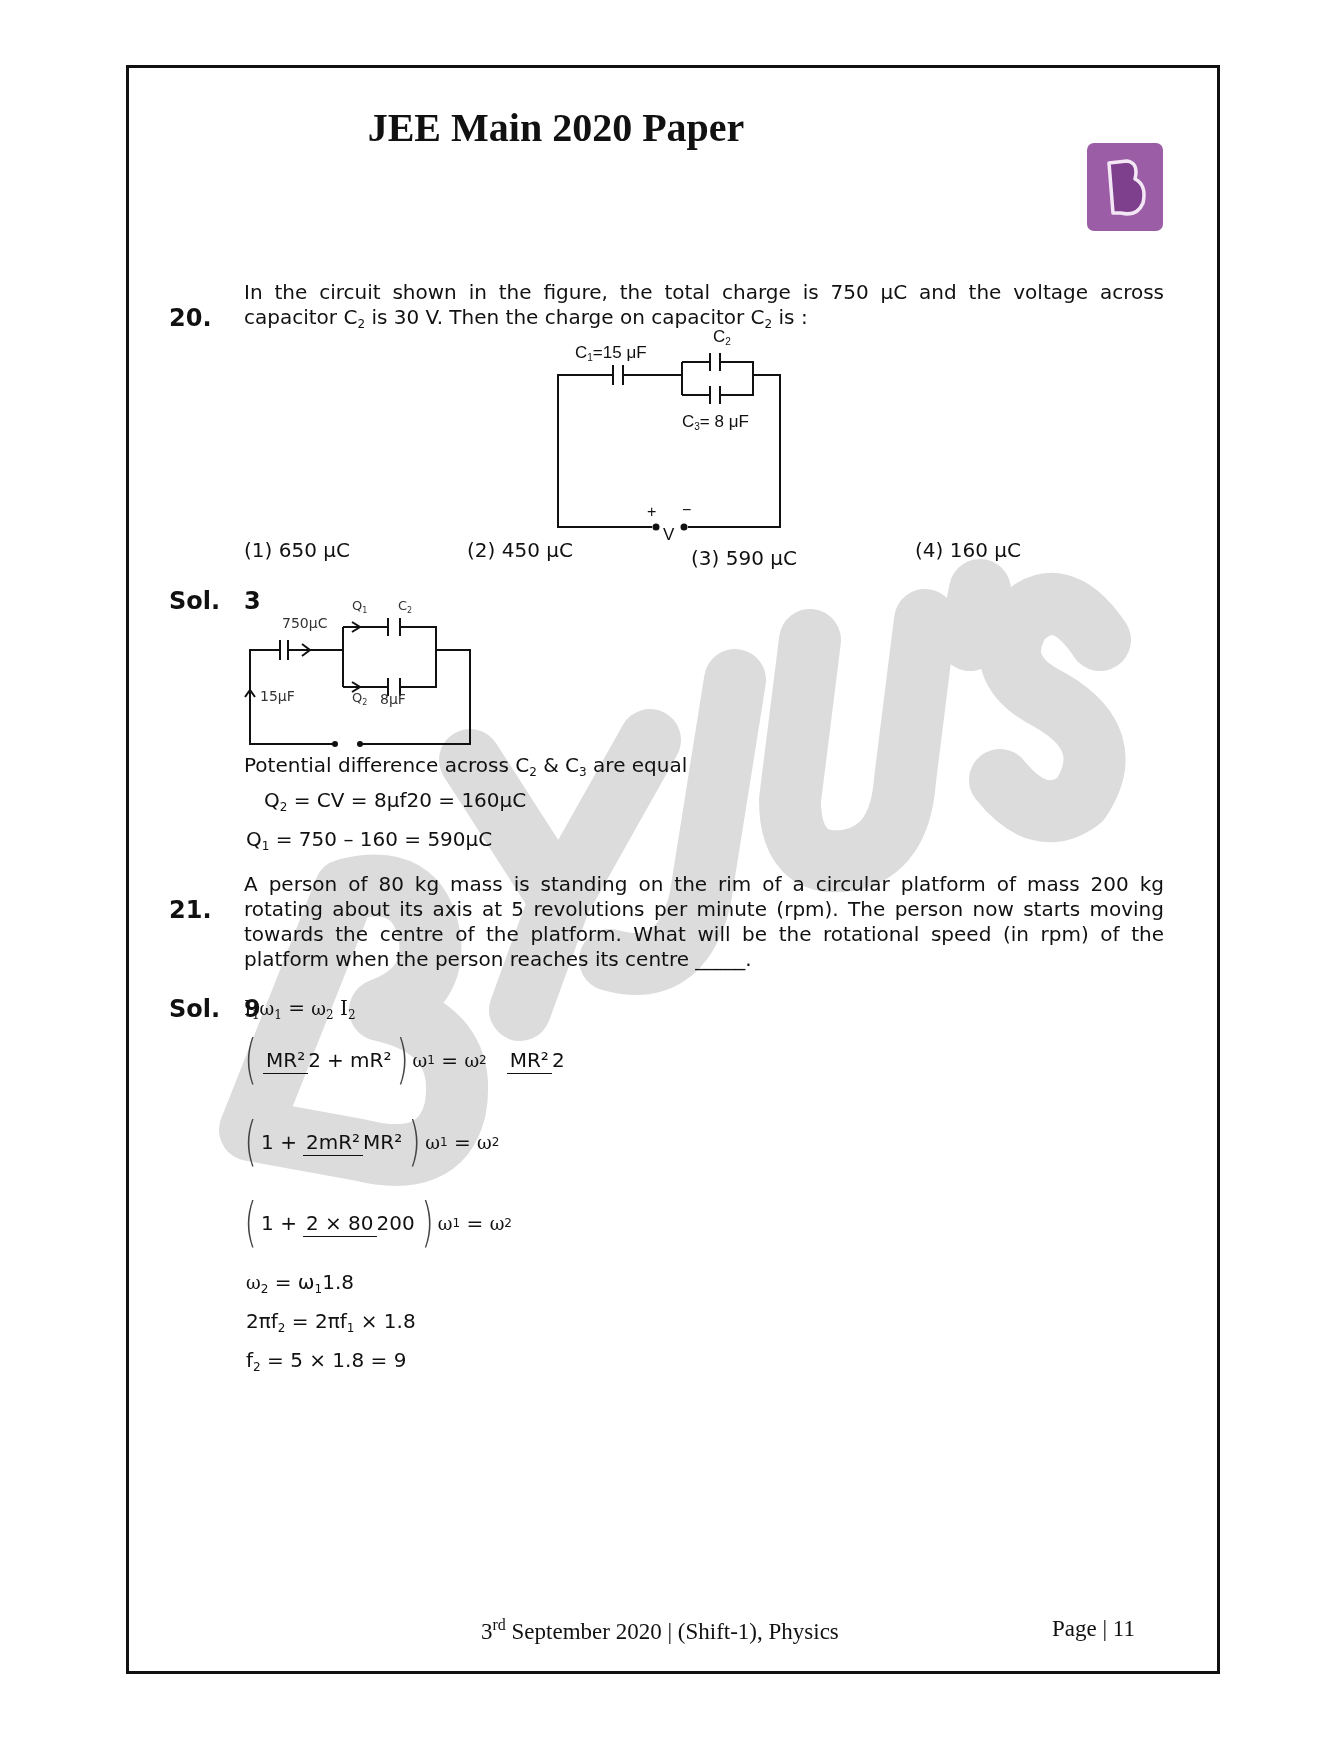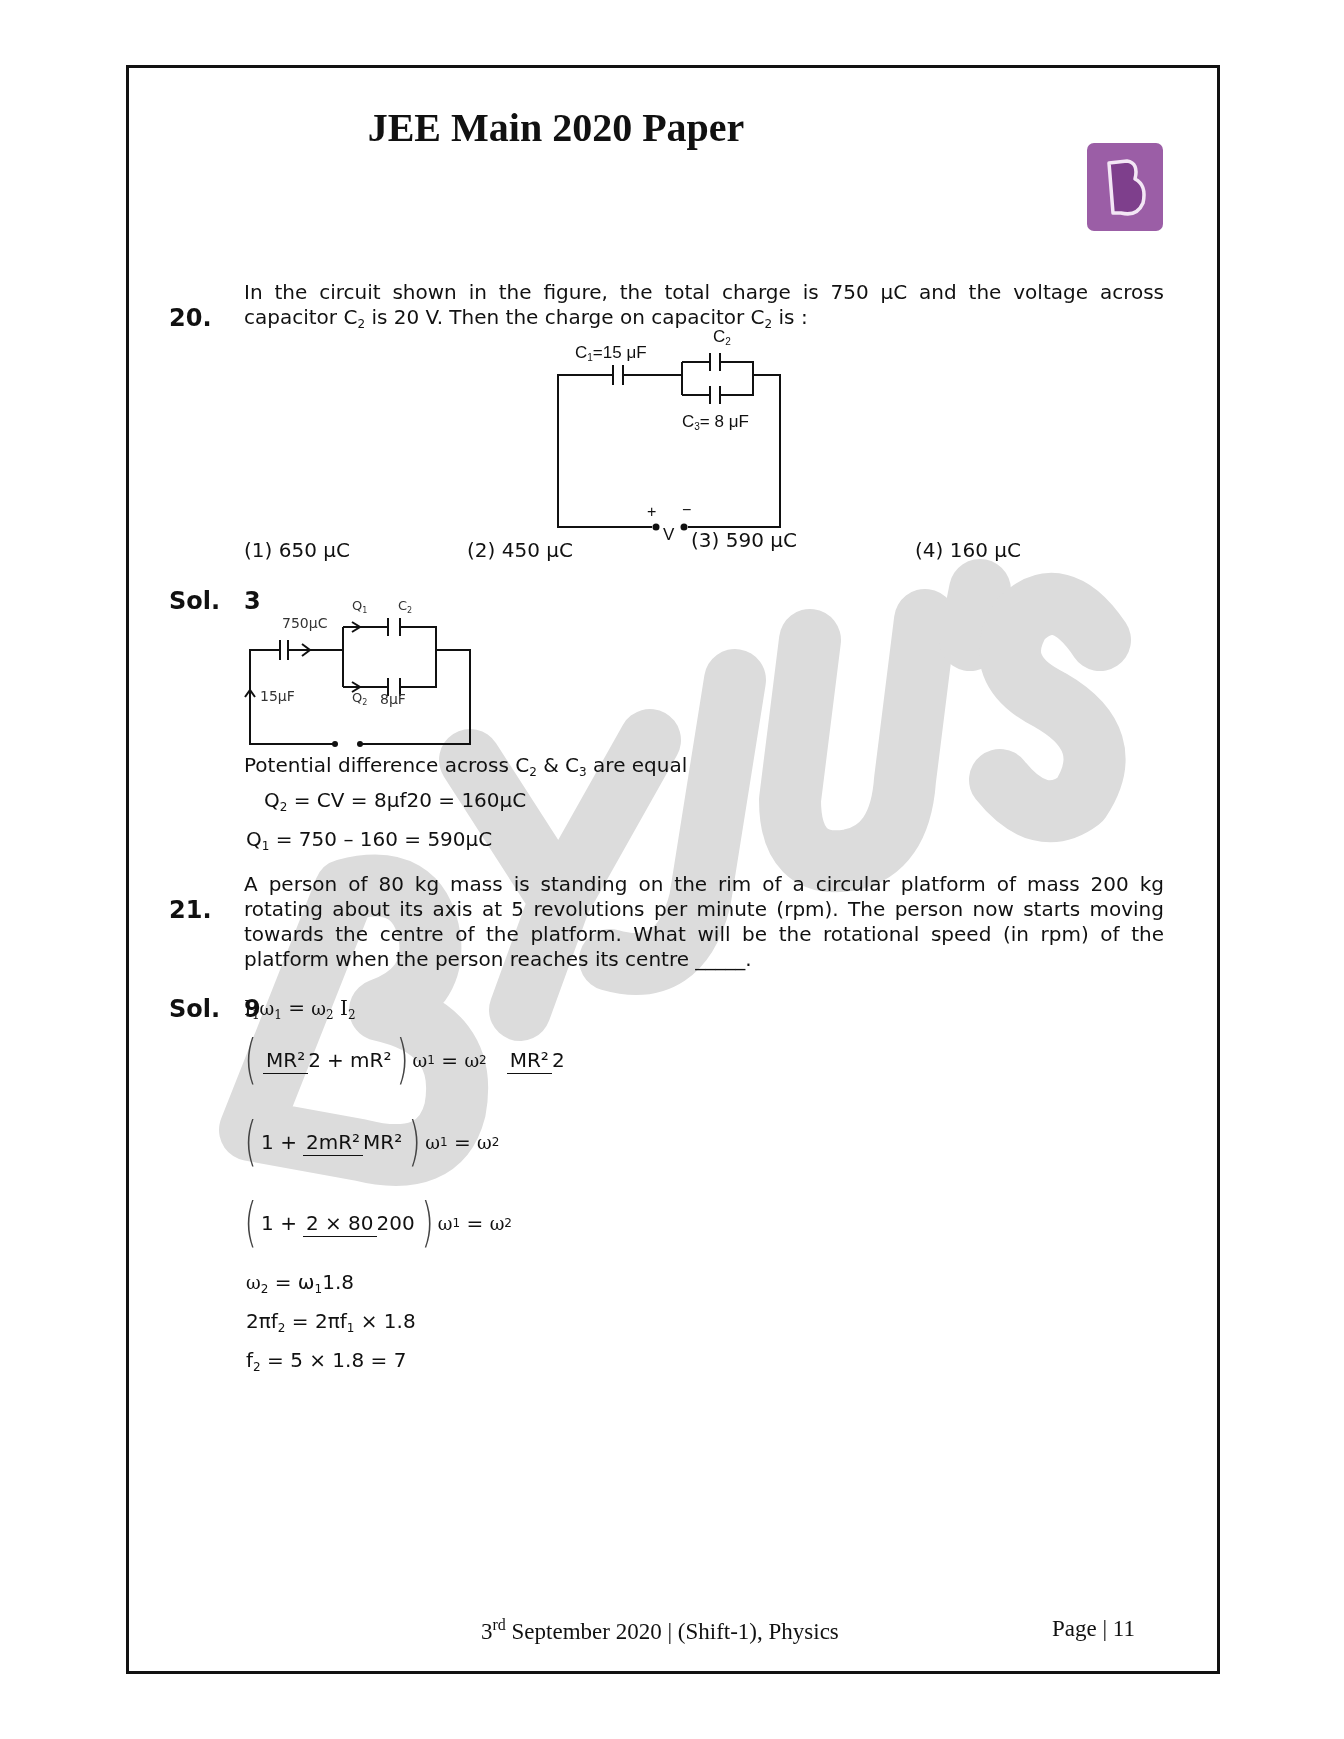--- a/index.html
+++ b/index.html
@@ -49,21 +49,21 @@
 <div class="logo">
   <svg width="76" height="88" viewBox="0 0 76 88">
     <path d="M22 20 L40 18 Q52 20 48 36 Q60 42 56 60 Q50 74 34 70 L26 70 Z" fill="#7e3f8c" stroke="#f3e6f5" stroke-width="3.5" stroke-linejoin="round"></path>
   </svg>
 </div>
 
 <div class="abs qnum" style="left:169px; top:280px;">20.</div>
 <div class="para" style="top:280px;">
   <div style="text-align:justify; text-align-last:justify;">In the circuit shown in the figure, the total charge is 750 μC and the voltage across</div>
   <div>
-    <span>capacitor C</span><sub>2</sub><span> is 20 V. Then the charge on capacitor C</span><sub>2</sub><span> is :</span>
+    <span>capacitor C</span><sub>2</sub><span> is 30 V. Then the charge on capacitor C</span><sub>2</sub><span> is :</span>
   </div>
 </div>
 
 <svg class="abs" style="left:540px; top:320px;" width="260" height="225" viewBox="0 0 260 225">
   <g stroke="#111" stroke-width="2" fill="none">
     <path d="M73 55 L18 55 L18 207 L112 207"></path>
     <path d="M148 207 L240 207 L240 55 L213 55"></path>
     <path d="M83 55 L142 55"></path>
     <line x1="73" y1="45" x2="73" y2="65"></line>
     <line x1="83" y1="45" x2="83" y2="65"></line>
@@ -78,21 +78,21 @@
   <text x="35" y="38" font-family="Liberation Sans, sans-serif" font-size="17" fill="#111">C<tspan font-size="10" dy="3">1</tspan><tspan dy="-3">=15 μF</tspan></text>
   <text x="173" y="22" font-family="Liberation Sans, sans-serif" font-size="17" fill="#111">C<tspan font-size="10" dy="3">2</tspan></text>
   <text x="142" y="107" font-family="Liberation Sans, sans-serif" font-size="17" fill="#111">C<tspan font-size="10" dy="3">3</tspan><tspan dy="-3">= 8 μF</tspan></text>
   <text x="107" y="197" font-family="Liberation Sans, sans-serif" font-size="16" fill="#111">+</text>
   <text x="142" y="195" font-family="Liberation Sans, sans-serif" font-size="16" fill="#111">−</text>
   <text x="123" y="220" font-family="Liberation Sans, sans-serif" font-size="17" fill="#111">V</text>
 </svg>
 
 <div class="abs txt" style="left:244px; top:538px;">(1) 650 μC</div>
 <div class="abs txt" style="left:467px; top:538px;">(2) 450 μC</div>
-<div class="abs txt" style="left:691px; top:528px;">(3) 590 μC</div>
+<div class="abs txt" style="left:691px; top:546px;">(3) 590 μC</div>
 <div class="abs txt" style="left:915px; top:538px;text-align:right;">(4) 160 μC</div>
 
 <div class="abs qnum" style="left:169px; top:563px;">Sol.</div>
 <div class="abs qnum" style="left:244px; top:563px;">3</div>
 
 <svg class="abs" style="left:240px; top:592px;" width="245" height="160" viewBox="0 0 245 160">
   <g stroke="#111" stroke-width="2" fill="none">
     <path d="M40 58 L10 58 L10 152 L95 152"></path>
     <path d="M120 152 L230 152 L230 58 L196 58"></path>
     <path d="M48 58 L103 58"></path>
@@ -188,19 +188,19 @@
     <sub>2</sub>
 </div>
 
 <div class="abs math" style="left:246px; top:1270px;">
   <span class="omega">ω</span><sub>2</sub><span style="white-space:pre;"> = ω</span><sub>1</sub><span>1.8</span>
 </div>
 <div class="abs math" style="left:246px; top:1309px;">
   <span>2πf</span><sub>2</sub><span style="white-space:pre;"> = 2πf</span><sub>1</sub><span style="white-space:pre;"> × 1.8</span>
 </div>
 <div class="abs math" style="left:246px; top:1348px;">
-  <span>f</span><sub>2</sub><span style="white-space:pre;"> = 5 × 1.8 = 7</span>
+  <span>f</span><sub>2</sub><span style="white-space:pre;"> = 5 × 1.8 = 9</span>
 </div>
 
 <div class="footer" style="left:481px;">
   <span>3</span><sup style="font-size:16px; vertical-align:9px;">rd</sup><span style="white-space:pre;"> September 2020 | (Shift-1), Physics</span>
 </div>
 <div class="footer" style="left:1052px;">Page | 11</div>
 
 </body></html>

